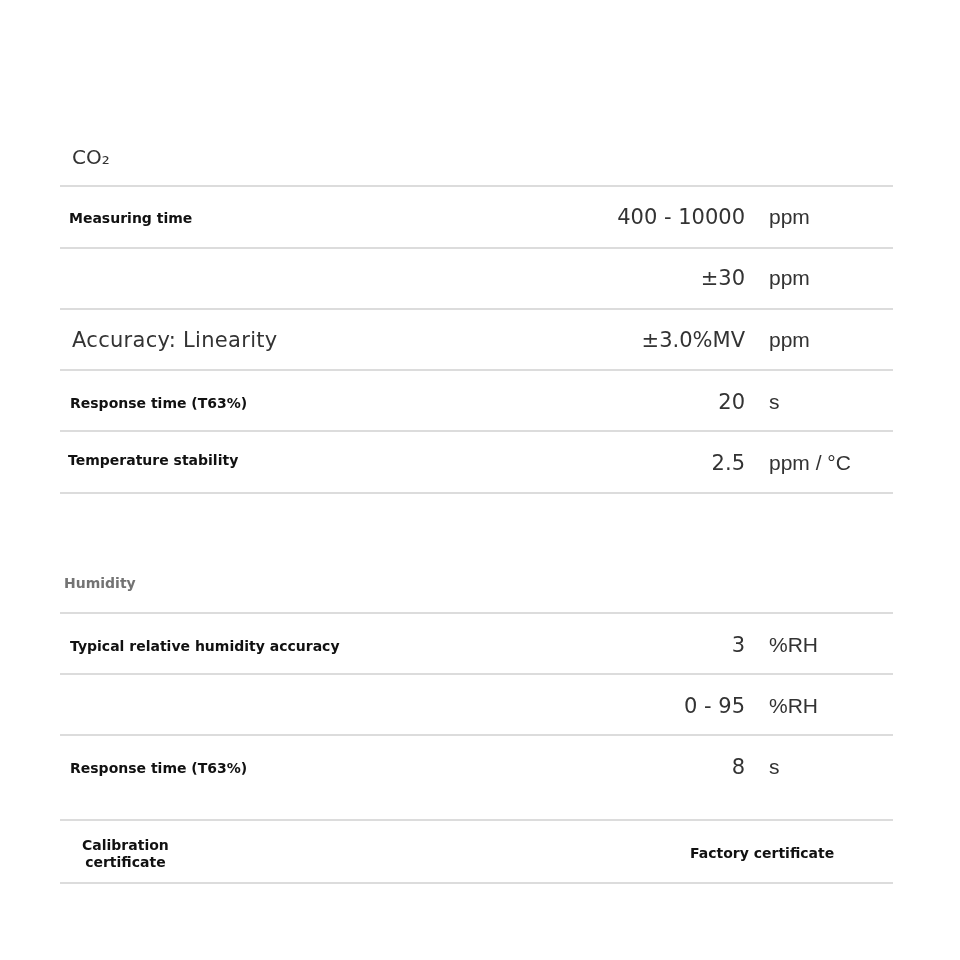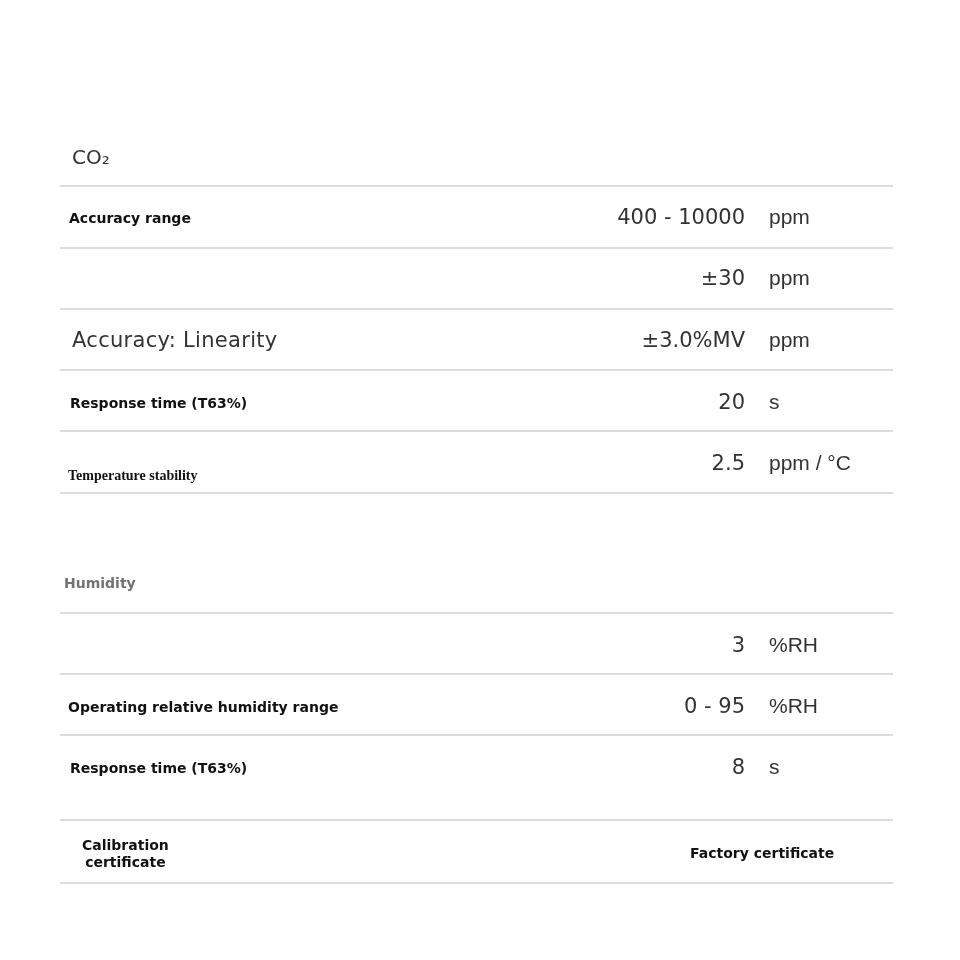--- a/index.html
+++ b/index.html
@@ -16,21 +16,21 @@
   .value-bold { position: absolute; left: 630px; font-family: "DejaVu Sans", sans-serif; font-weight: bold; font-size: 14px; color: #111; white-space: nowrap; }
   .multi { line-height: 17px; text-align: center; }
 </style>
 </head>
 <body>
 
 <div class="section" style="top:0;">
   <div class="sec-title" style="top:145px; left:12px; font-family:'DejaVu Sans',sans-serif; font-size:20px; color:#333;">CO₂</div>
 
   <div class="row" style="top:185px; height:60px;">
-    <span class="label bold" style="left:9px; top:23px;">Accuracy range</span>
+    <span class="label bold" style="left:9px; top:23px;">Measuring time</span>
     <span class="value" style="top:18px;">400 - 10000</span>
     <span class="unit" style="top:18px;">ppm</span>
   </div>
 
   <div class="row" style="top:247px; height:60px;">
     <span class="value" style="top:17px;text-align:right;">±30</span>
     <span class="unit" style="top:17px;">ppm</span>
   </div>
 
   <div class="row" style="top:308px; height:60px;">
@@ -39,36 +39,36 @@
     <span class="unit" style="top:18px;">ppm</span>
   </div>
 
   <div class="row" style="top:369px; height:60px;">
     <span class="label bold" style="left:10px; top:24px;">Response time (T63%)</span>
     <span class="value" style="top:19px;">20</span>
     <span class="unit" style="top:19px;">s</span>
   </div>
 
   <div class="row last" style="top:430px; height:60px;">
-    <span class="label bold" style="left:8px; top:36px;font-family:Liberation Serif, serif;">Temperature stability</span>
+    <span class="label bold" style="left:8px; top:20px;">Temperature stability</span>
     <span class="value" style="top:19px;">2.5</span>
     <span class="unit" style="top:19px;">ppm / °C</span>
   </div>
 </div>
 
 <div class="section" style="top:0;">
   <div class="sec-title" style="top:575px; left:4px; font-family:'DejaVu Sans',sans-serif; font-weight:bold; font-size:14px; color:#737373;">Humidity</div>
 
   <div class="row" style="top:612px; height:60px;">
+    <span class="label bold" style="left:10px; top:24px;">Typical relative humidity accuracy</span>
     <span class="value" style="top:19px;">3</span>
     <span class="unit" style="top:19px;">%RH</span>
   </div>
 
   <div class="row" style="top:673px; height:60px;">
-    <span class="label bold" style="left:8px; top:24px;">Operating relative humidity range</span>
     <span class="value" style="top:19px;">0 - 95</span>
     <span class="unit" style="top:19px;">%RH</span>
   </div>
 
   <div class="row" style="top:734px; height:60px;">
     <span class="label bold" style="left:10px; top:24px;">Response time (T63%)</span>
     <span class="value" style="top:19px;">8</span>
     <span class="unit" style="top:19px;">s</span>
   </div>
 

